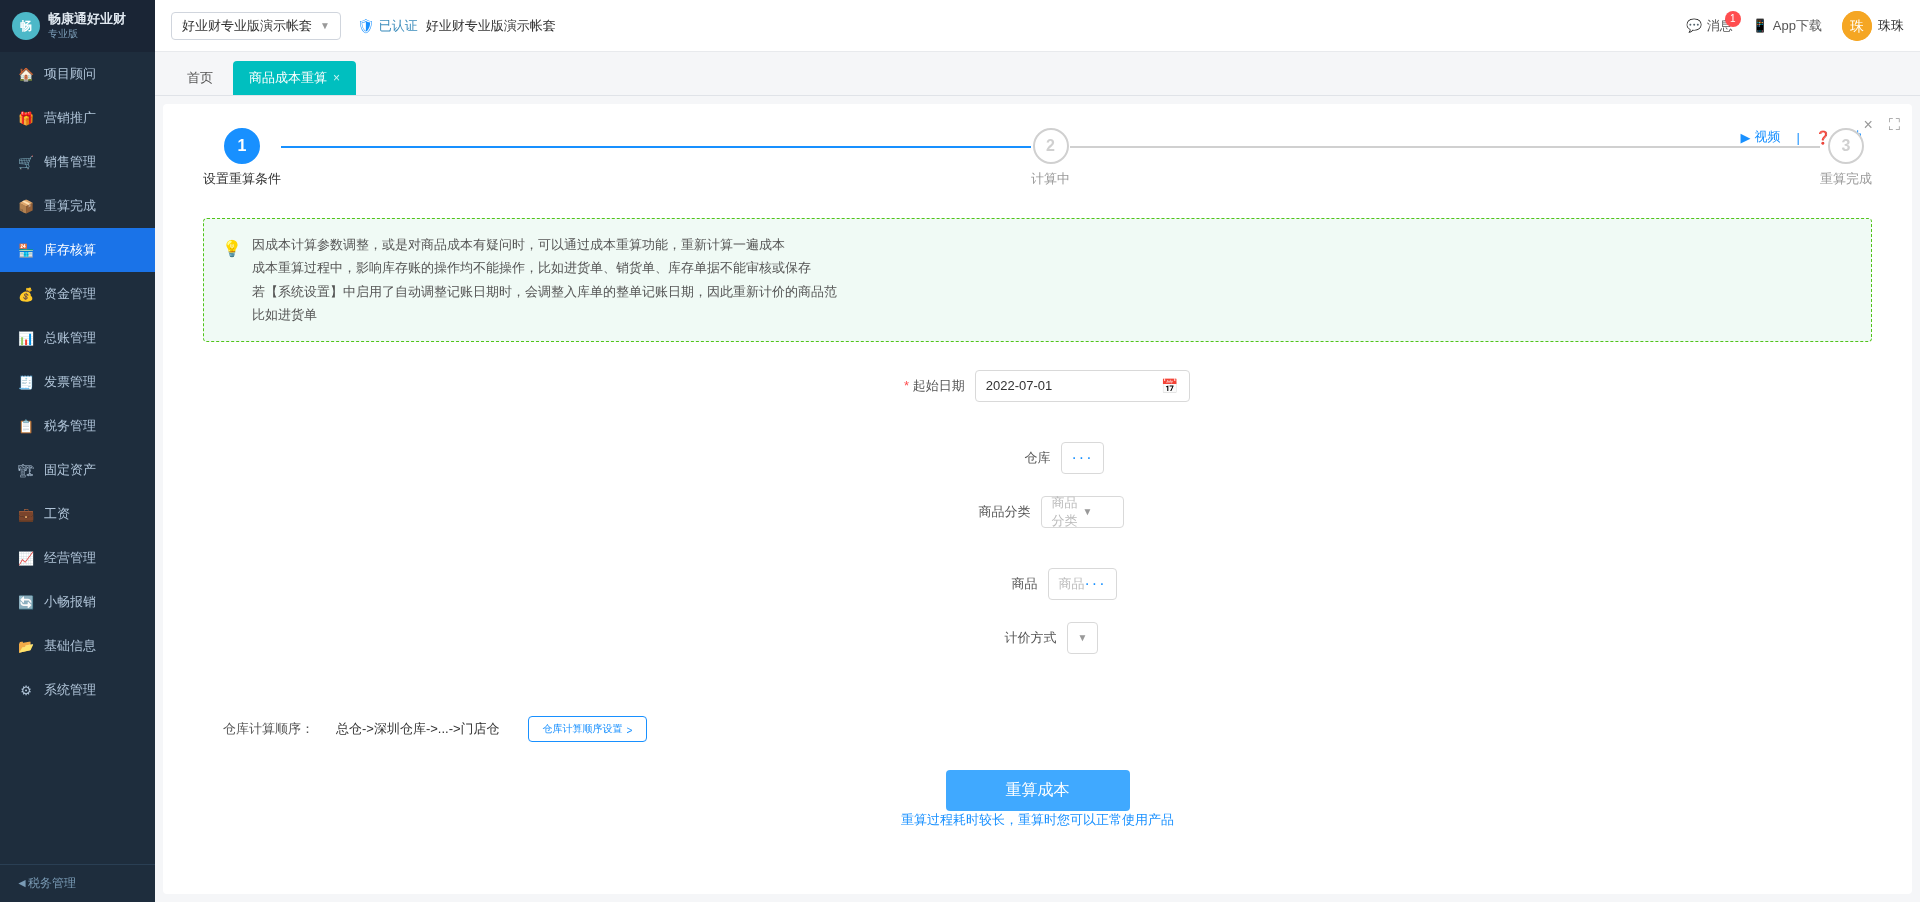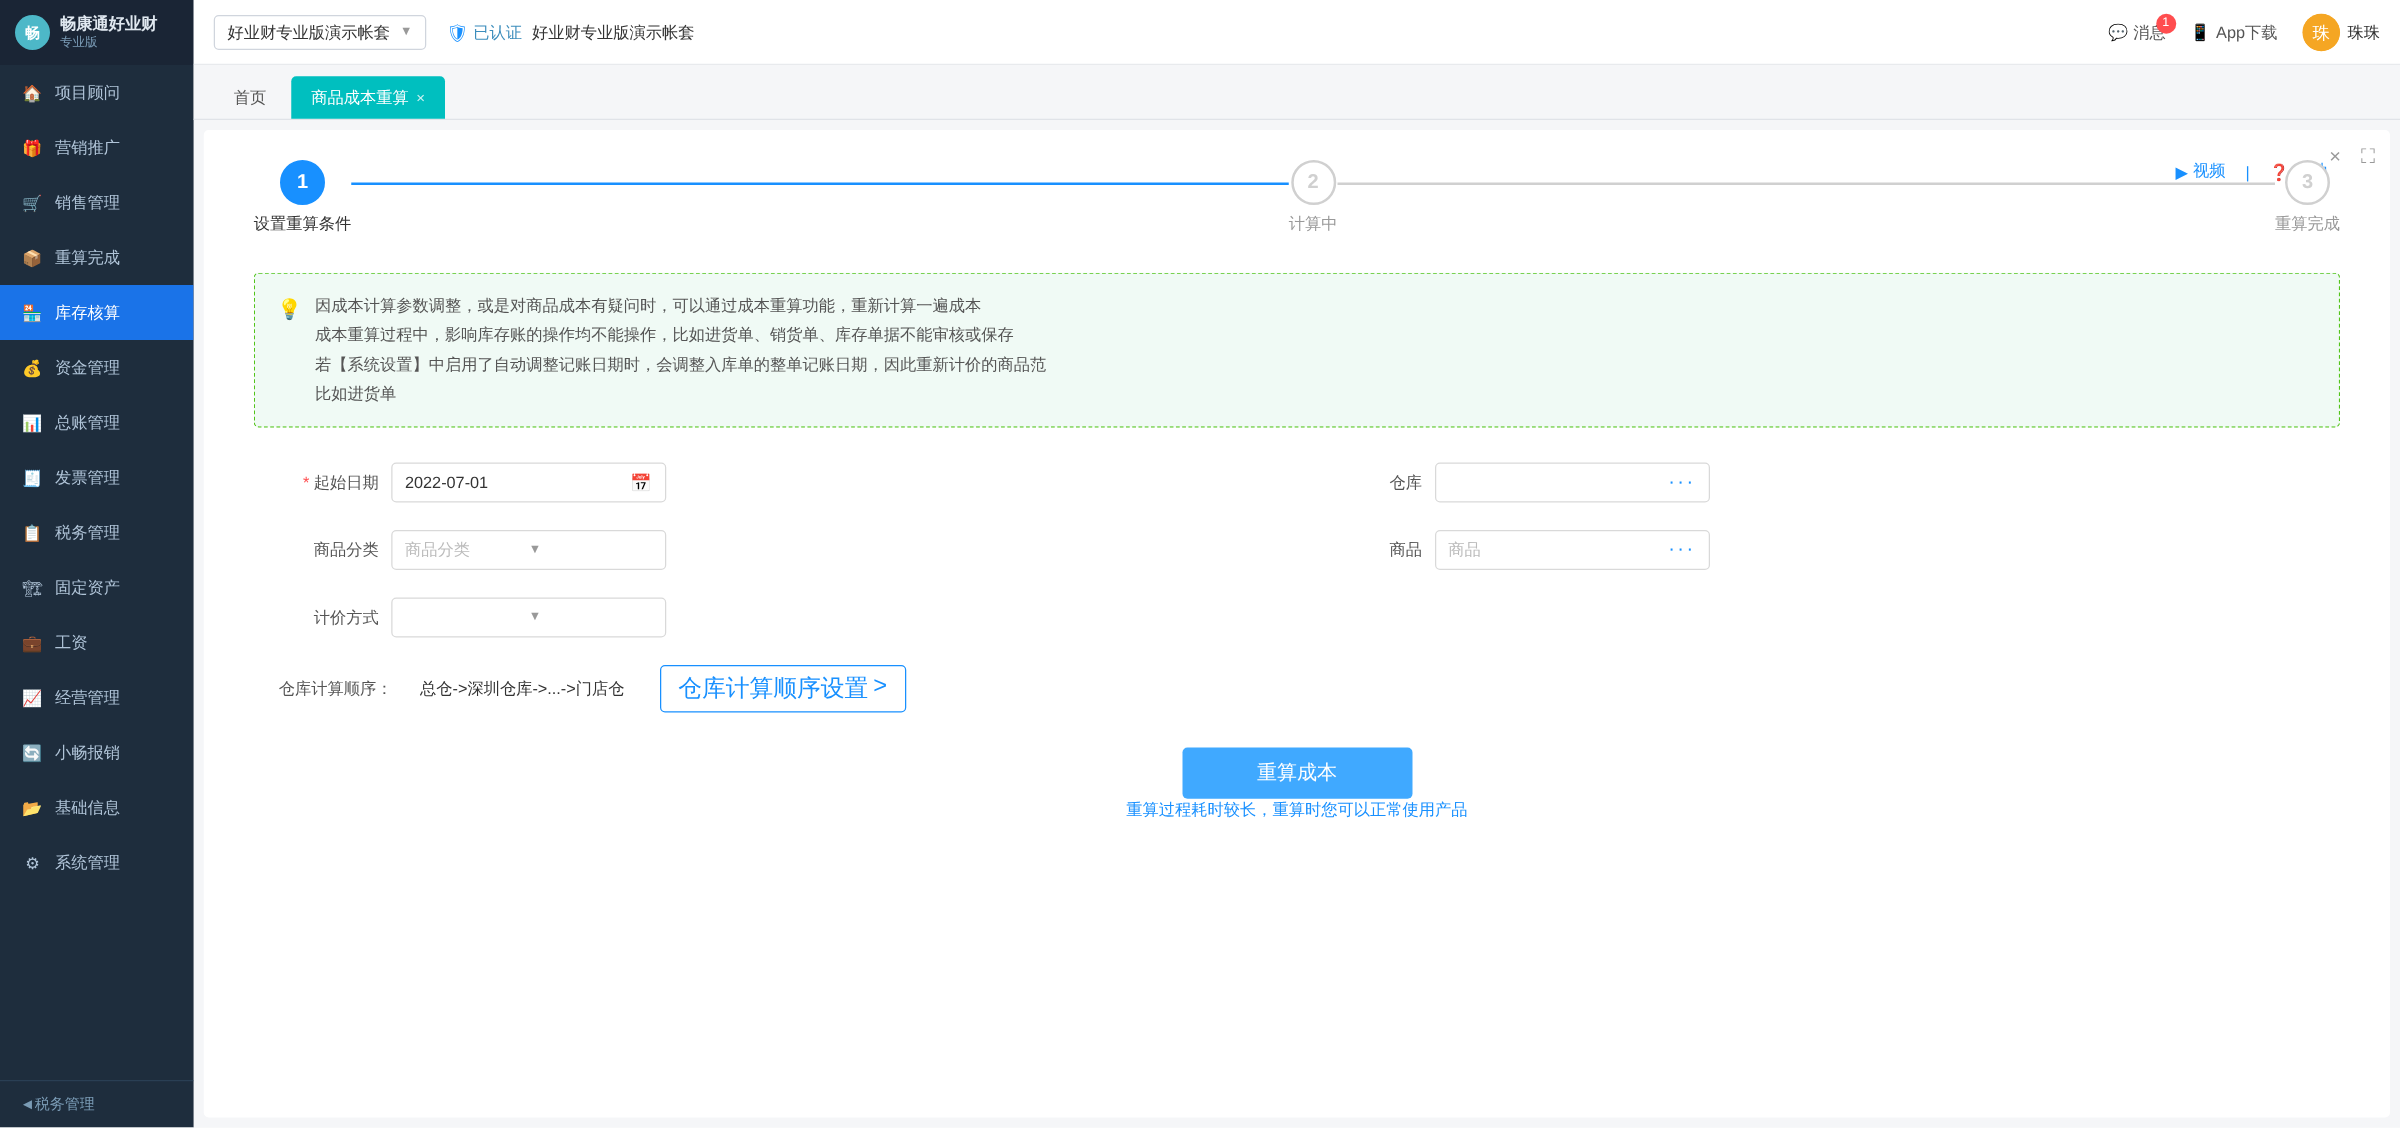--- a/index.html
+++ b/index.html
@@ -339,20 +339,21 @@
 
     
     .form-section {
       padding: 0 20px;
     }
     .form-row {
       display: flex;
       align-items: center;
       margin-bottom: 22px;
       gap: 40px;
+      flex-direction: column;
     }
     .form-field {
       display: flex;
       align-items: center;
       flex: 1;
     }
     .form-label {
       font-size: 13px;
       color: #555;
       min-width: 80px;
@@ -447,27 +448,27 @@
       margin-right: 10px;
       flex-shrink: 0;
     }
     .warehouse-value {
       font-size: 13px;
       color: #333;
       margin-right: 16px;
     }
     .warehouse-btn {
       display: flex;
-      align-items: flex-start;
+      align-items: flex-end;
       gap: 4px;
       padding: 5px 14px;
       border: 1px solid #1890ff;
       border-radius: 4px;
       color: #1890ff;
-      font-size: 19px;
+      font-size: 10px;
       cursor: pointer;
       background: #fff;
     }
 
     
     .recalc-section {
       display: flex;
       flex-direction: column;
       align-items: center;
       margin-top: 10px;

